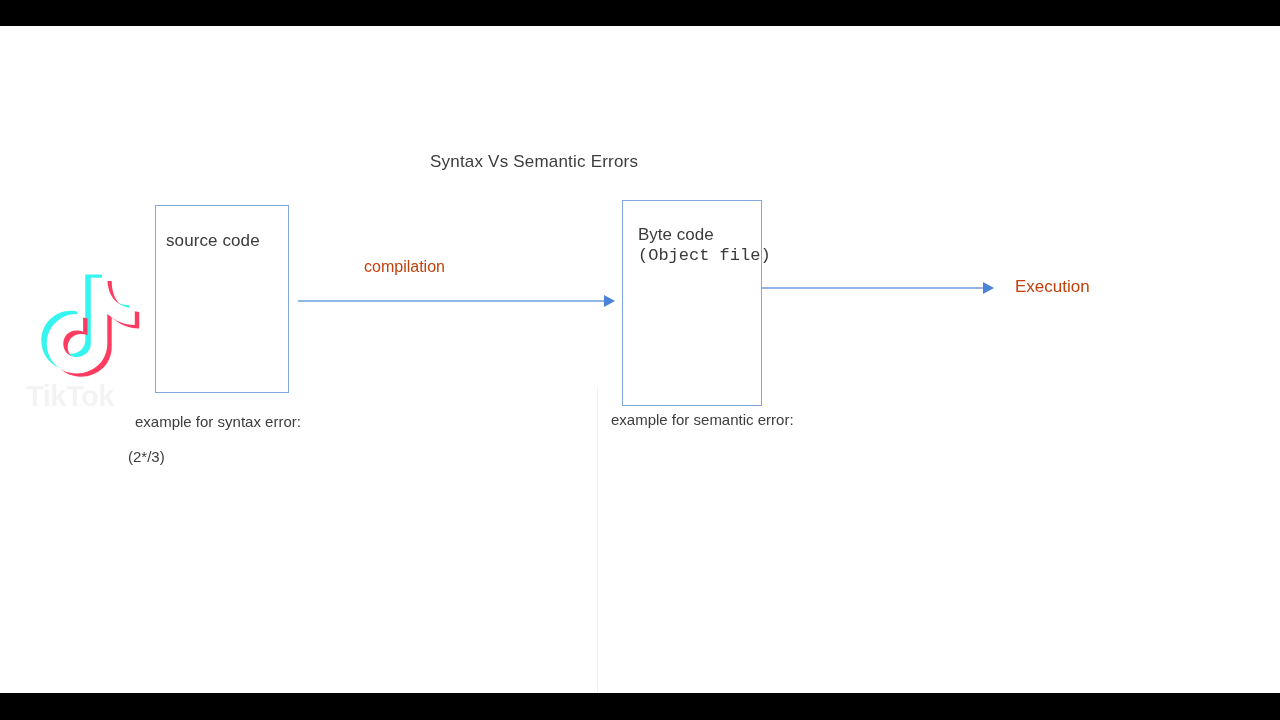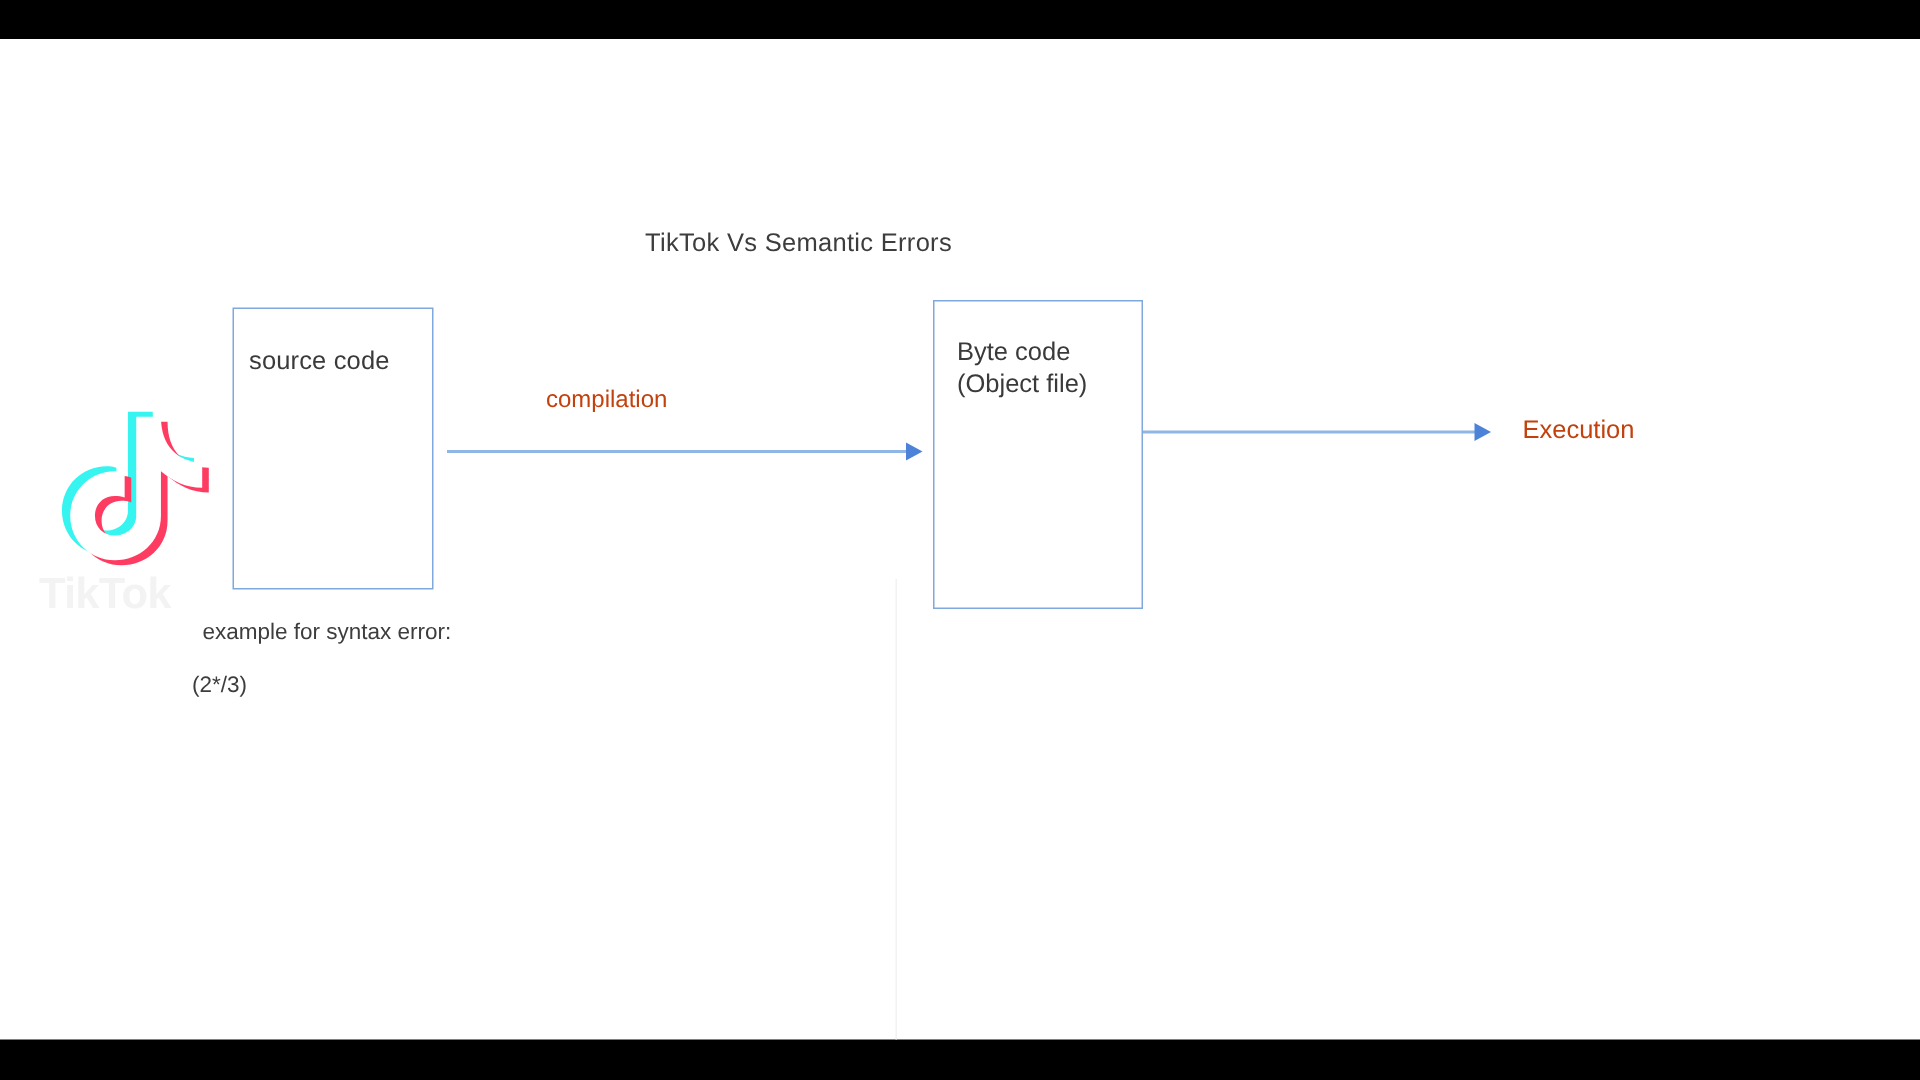--- a/index.html
+++ b/index.html
@@ -42,21 +42,21 @@
 
   .box-label {
     position: absolute;
     font-size: 17px;
     color: #3a3a3a;
     white-space: nowrap;
     line-height: 21px;
   }
   #label-source { left: 166px; top: 204px; letter-spacing: 0.1px; }
   #label-byte   { left: 638px; top: 198px; }
-  #label-byte .l2 { display: block; }
+  #label-byte .l2 { display: block; font-family: Liberation Mono, monospace; }
 
   
   .arrow-line {
     position: absolute;
     height: 2px;
     background: #8fb6e4;
   }
   #arrow1-line { left: 298px; top: 274px; width: 313px; }
   #arrow2-line { left: 762px; top: 261px; width: 227px; }
 
@@ -122,21 +122,21 @@
 </style>
 </head>
 <body>
 
 <div id="frame">
 
   <div id="canvas">
 
     <div id="guide-line"></div>
 
-    <div class="title">TikTok Vs Semantic Errors</div>
+    <div class="title">Syntax Vs Semantic Errors</div>
 
     <div class="box" id="box-source"></div>
     <div class="box-label" id="label-source">source code</div>
 
     <div class="arrow-line" id="arrow1-line"></div>
     <div class="arrow-head" id="arrow1-head"></div>
     <div class="arrow-label" id="label-compilation">compilation</div>
 
     <div class="box" id="box-byte"></div>
     <div class="box-label" id="label-byte">
@@ -144,20 +144,21 @@
       <span class="l2">(Object file)</span>
     </div>
 
     <div class="arrow-line" id="arrow2-line"></div>
     <div class="arrow-head" id="arrow2-head"></div>
     <div class="arrow-label" id="label-execution">Execution</div>
 
     <div class="note" id="note-syntax-title">example for syntax error:</div>
     <div class="note" id="note-syntax-expr">(2*/3)</div>
 
+    <div class="note" id="note-sem-title">example for semantic error:</div>
 
     <div id="watermark">
       <svg id="wm-note" viewBox="0 0 100 100">
         <path d="M63 8 C63 26, 73 35, 88 36 L88 51 C78 51, 70 47, 63 41 L63 68
                  C63 84, 50 95, 35 95 C20 95, 8 83, 8 68 C8 53, 20 41, 35 41
                  C37 41, 39 41, 41 42 L41 57 C39 56, 37 56, 35 56
                  C28 56, 23 61, 23 68 C23 75, 28 80, 35 80
                  C42 80, 48 75, 48 68 L48 8 Z" fill="#25F4EE" transform="translate(-5,-3)"></path>
         <path d="M63 8 C63 26, 73 35, 88 36 L88 51 C78 51, 70 47, 63 41 L63 68
                  C63 84, 50 95, 35 95 C20 95, 8 83, 8 68 C8 53, 20 41, 35 41

